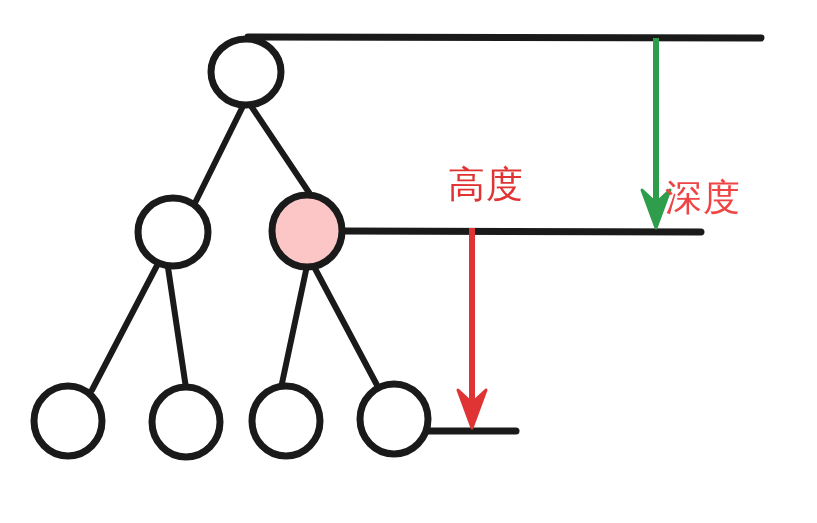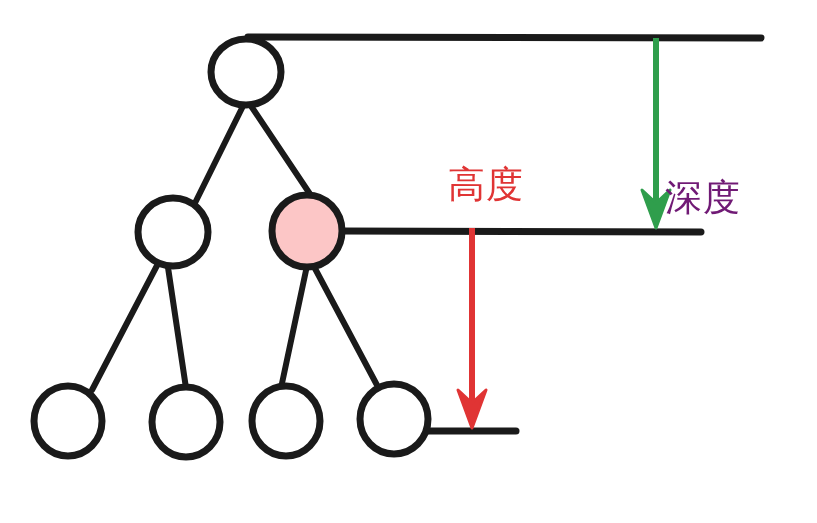--- a/index.html
+++ b/index.html
@@ -70,14 +70,14 @@
     </g>
 
     <g>
       <line x1="464" y1="228" x2="464" y2="406" stroke="#e03434" stroke-width="6"></line>
       <path d="M 450 390 L 464 428 L 478 390 L 464 403 Z" fill="#e03434" stroke="#e03434" stroke-width="3" stroke-linejoin="round"></path>
     </g>
   </svg>
 
   <div class="label-text" style="position: absolute; left: 448px; top: 160px; color: rgb(224, 52, 52);">高度</div>
 
-  <div class="label-text" style="position: absolute; left: 665px; top: 173px; color: #701a75;">深度</div>
+  <div class="label-text" style="position: absolute; left: 665px; top: 173px; color: #ef4444;">深度</div>
 </div>
 
 </body></html>

